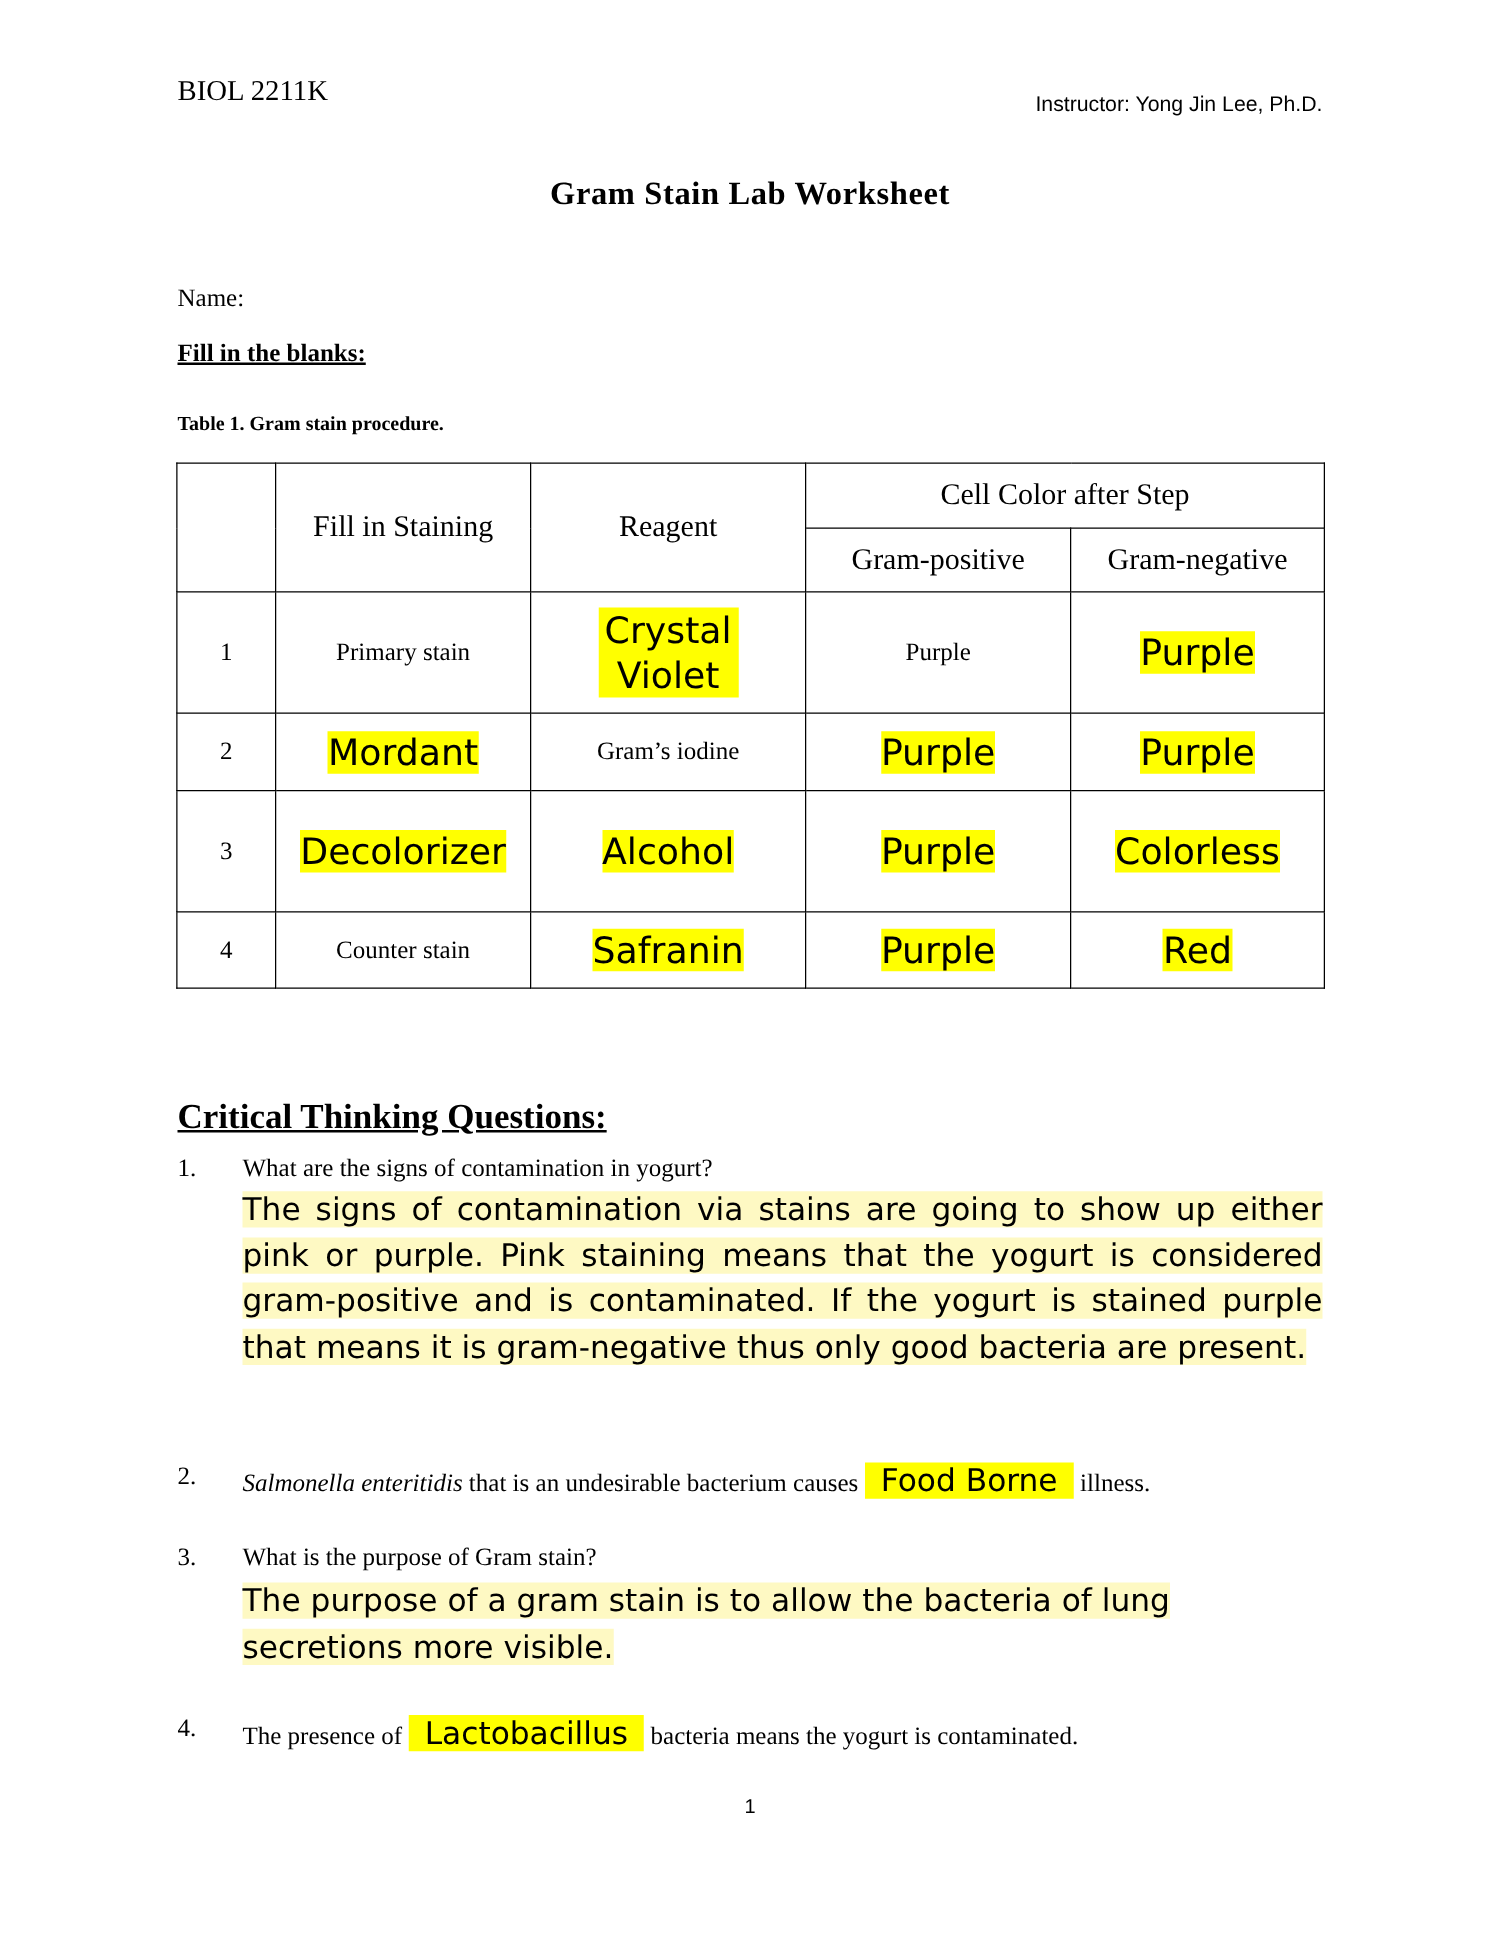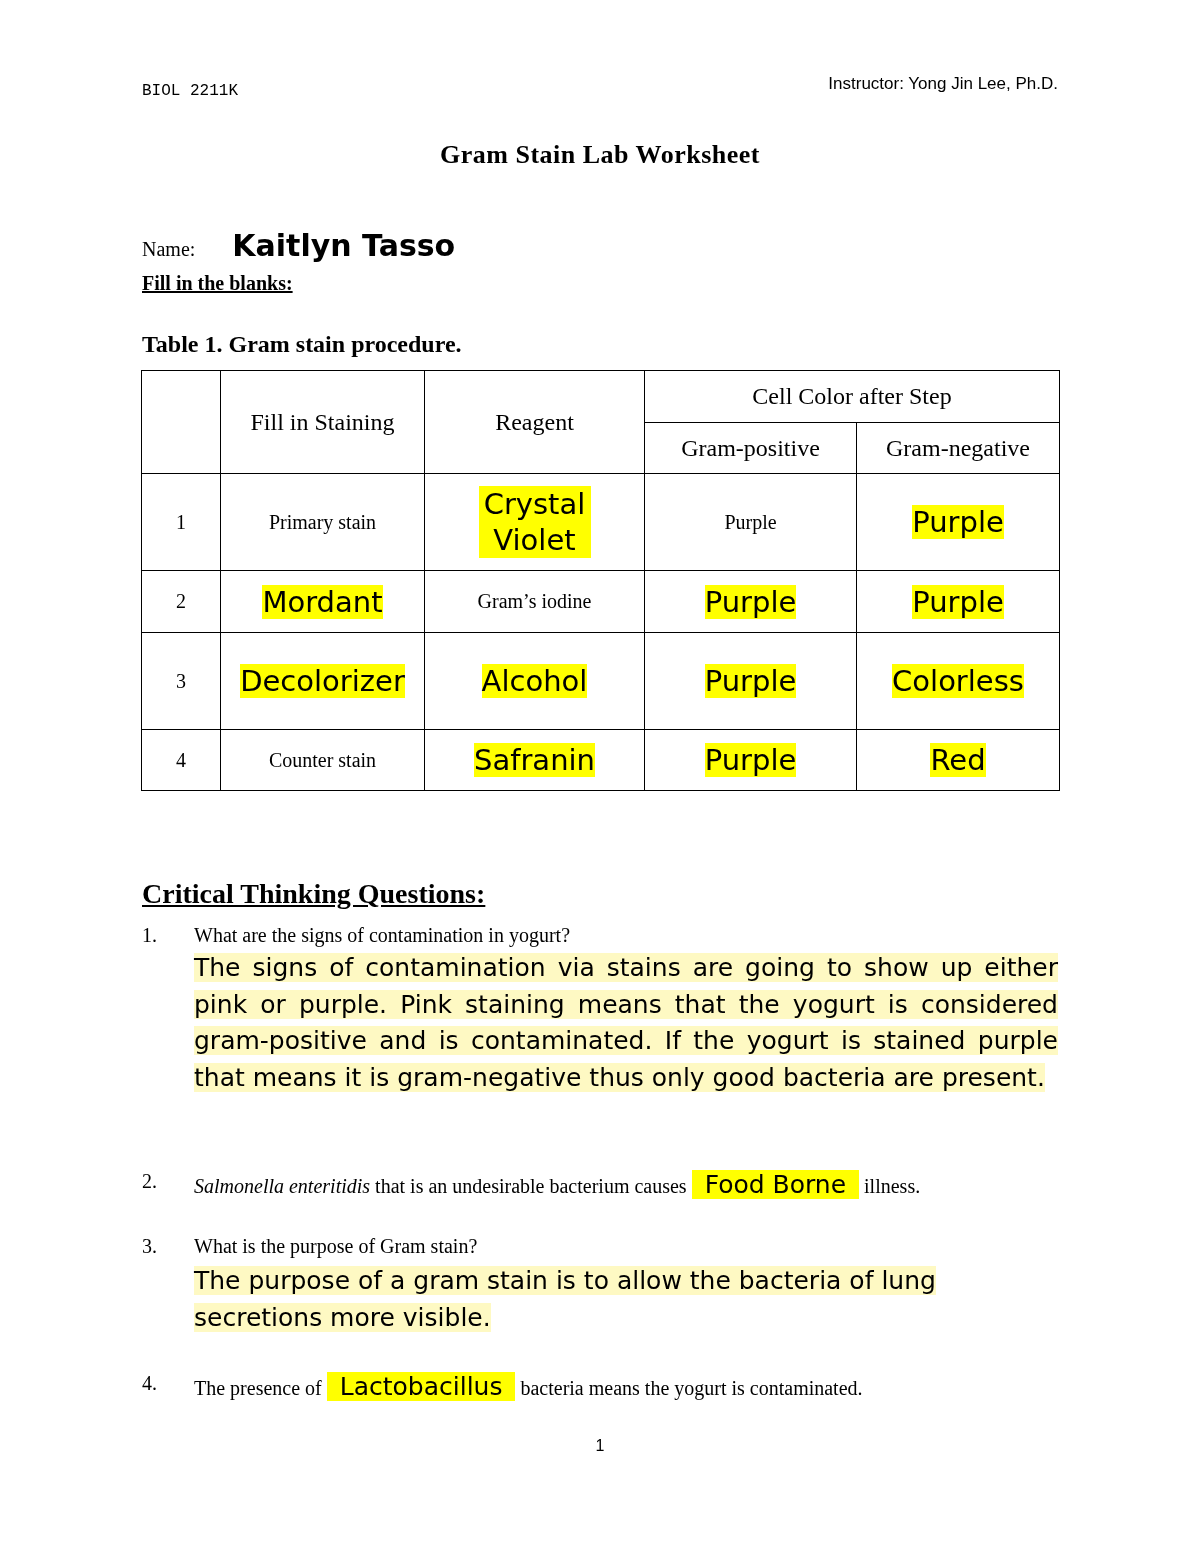--- a/index.html
+++ b/index.html
@@ -1,29 +1,29 @@
 <!DOCTYPE html>
 <html><head>
 <meta charset="utf-8">
 <style>
   html, body { margin: 0; padding: 0; background: #ffffff; }
   body { width: 1200px; height: 1553px; position: relative; overflow: hidden; color: #000; }
   .hl { background: #ffff00; }
 
-  .header-left { position: absolute; left: 142px; top: 82px; font-family: Liberation Mono, monospace; font-size: 16px; }
+  .header-left { position: absolute; left: 142px; top: 60px; font-family: Liberation Serif, serif; font-size: 23px; }
   .header-right { position: absolute; right: 142px; top: 74px; font-family: "Liberation Sans", sans-serif; font-size: 17px; }
 
   .title { position: absolute; left: 0; width: 1200px; top: 140px; text-align: center; font-family: "Liberation Serif", serif; font-weight: bold; font-size: 26px; letter-spacing: 0.5px; }
 
-  .name-line { position: absolute; left: 142px; top: 228px; display: flex; align-items: baseline; gap: 25px; }
+  .name-line { position: absolute; left: 142px; top: 228px; display: flex; align-items: baseline; }
   .name-label { font-family: "Liberation Serif", serif; font-size: 20px; margin-right: 12px; }
   .name-value { font-family: "DejaVu Sans", sans-serif; font-weight: bold; font-size: 30px; }
 
   .fill-blanks { position: absolute; left: 142px; top: 272px; font-family: "Liberation Serif", serif; font-weight: bold; font-size: 20px; text-decoration: underline; }
-  .table-caption { position: absolute; left: 142px; top: 331px; font-family: "Liberation Serif", serif; font-weight: bold; font-size: 24px; }
+  .table-caption { position: absolute; left: 142px; top: 331px; font-family: "Liberation Serif", serif; font-weight: bold; font-size: 16px; }
 
   table.proc { position: absolute; left: 141px; top: 370px; width: 918px; border-collapse: collapse; table-layout: fixed; }
   table.proc td { border: 1.5px solid #000; text-align: center; vertical-align: middle; padding: 0; }
   .th-text { font-family: "Liberation Serif", serif; font-size: 24px; }
   .cell-serif { font-family: "Liberation Serif", serif; font-size: 20px; }
   .cell-ans { font-family: "DejaVu Sans", sans-serif; font-size: 29px; line-height: 36px; }
 
   .ctq { position: absolute; left: 142px; top: 878px; font-family: "Liberation Serif", serif; font-weight: bold; font-size: 28px; text-decoration: underline; }
 
   .q { position: absolute; left: 142px; width: 916px; }
@@ -38,21 +38,20 @@
 </head>
 <body>
 
 <div class="header-left">BIOL 2211K</div>
 <div class="header-right">Instructor: Yong Jin Lee, Ph.D.</div>
 
 <div class="title">Gram Stain Lab Worksheet</div>
 
 <div class="name-line">
   <span class="name-label">Name:</span>
-  <span class="name-value">Kaitlyn Tasso</span>
 </div>
 
 <div class="fill-blanks">Fill in the blanks:</div>
 <div class="table-caption">Table 1. Gram stain procedure.</div>
 
 <table class="proc">
   <colgroup>
     <col style="width:79px">
     <col style="width:204px">
     <col style="width:220px">

